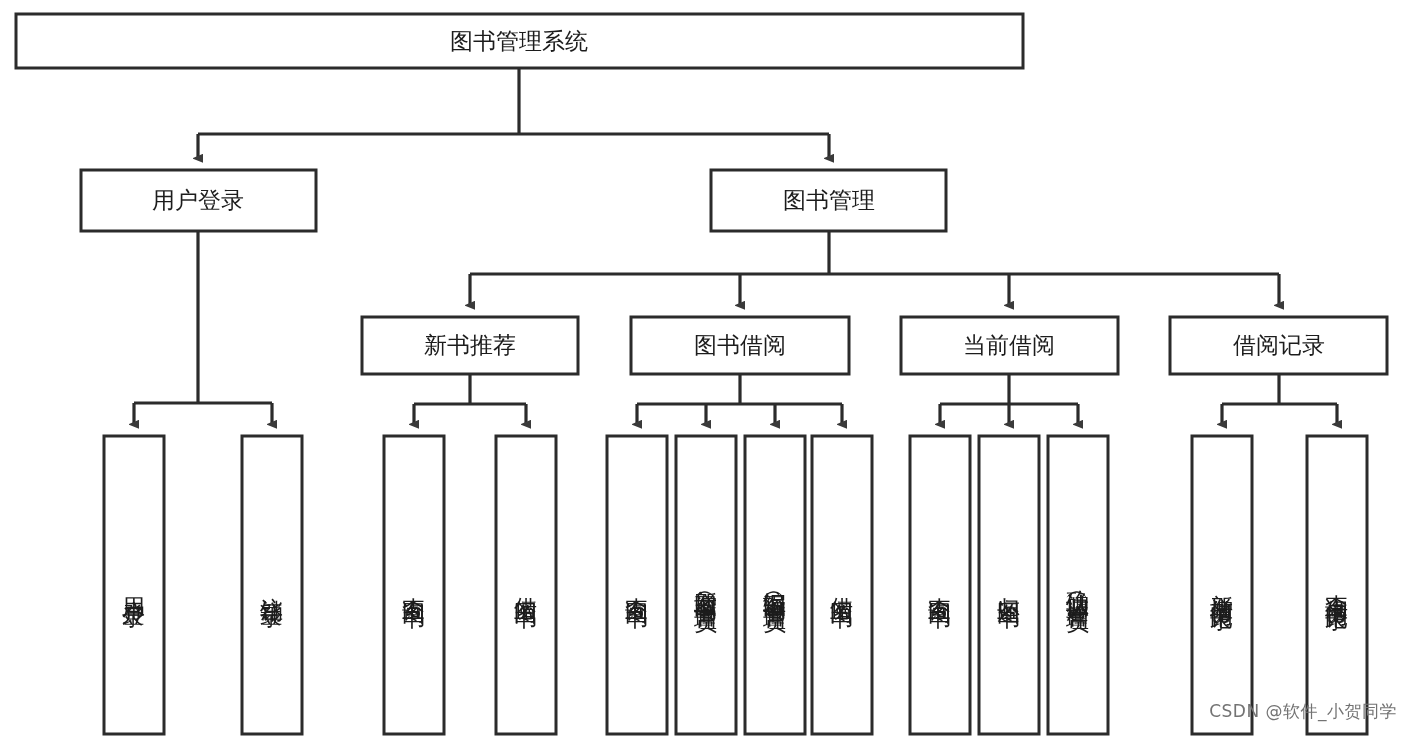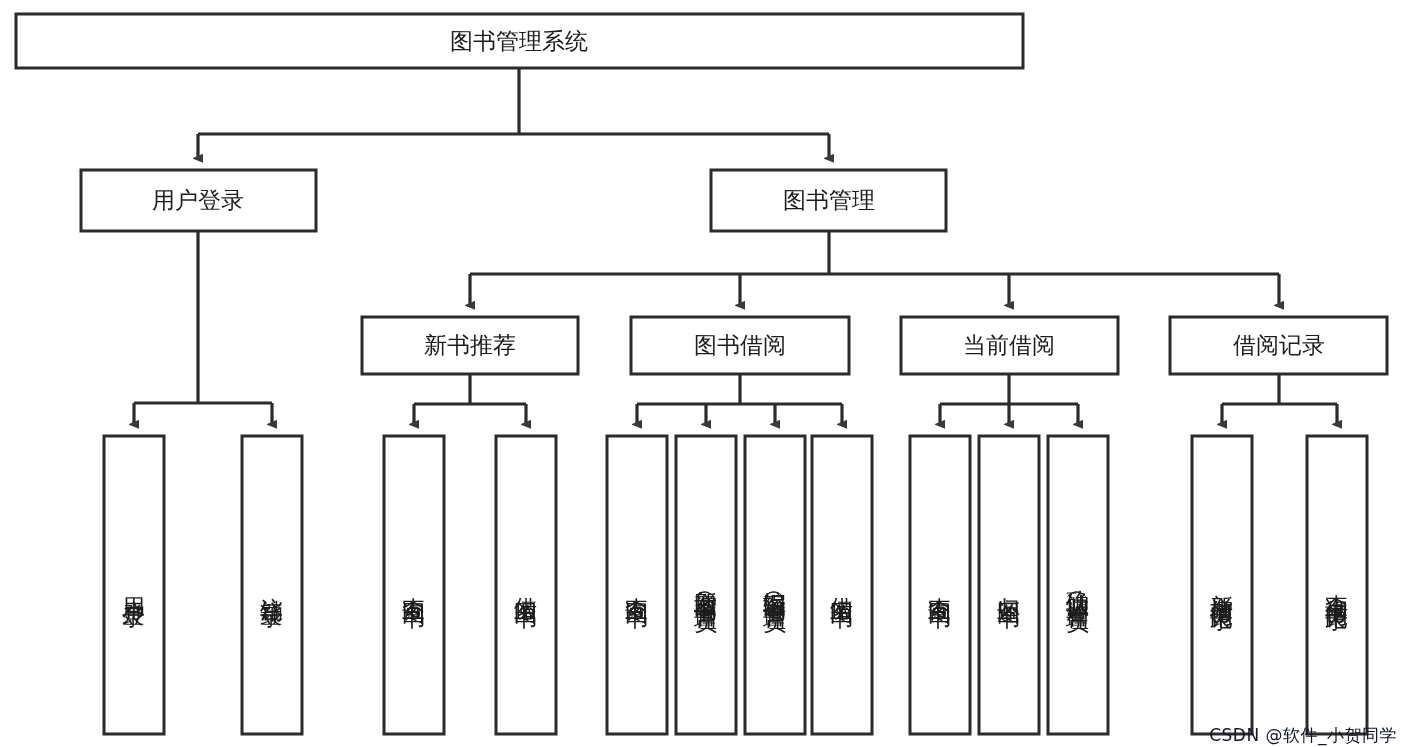--- a/index.html
+++ b/index.html
@@ -59,24 +59,24 @@
     letter-spacing: 3px;
     display: flex;
     align-items: center;
     justify-content: center;
     white-space: pre;
     pointer-events: none;
   }
   .watermark {
     position: absolute;
     right: 8px;
-    bottom: 0;
+    bottom: 24px;
     font-family: "DejaVu Sans", "Liberation Sans", sans-serif;
     font-size: 17px;
-    color: #0f172a;
+    color: #737373;
     white-space: nowrap;
     letter-spacing: 0.5px;
   }
 </style>
 </head>
 <body>
 
 <div id="diagram-root">
 
   <svg id="flow" viewBox="0 0 1405 747">

